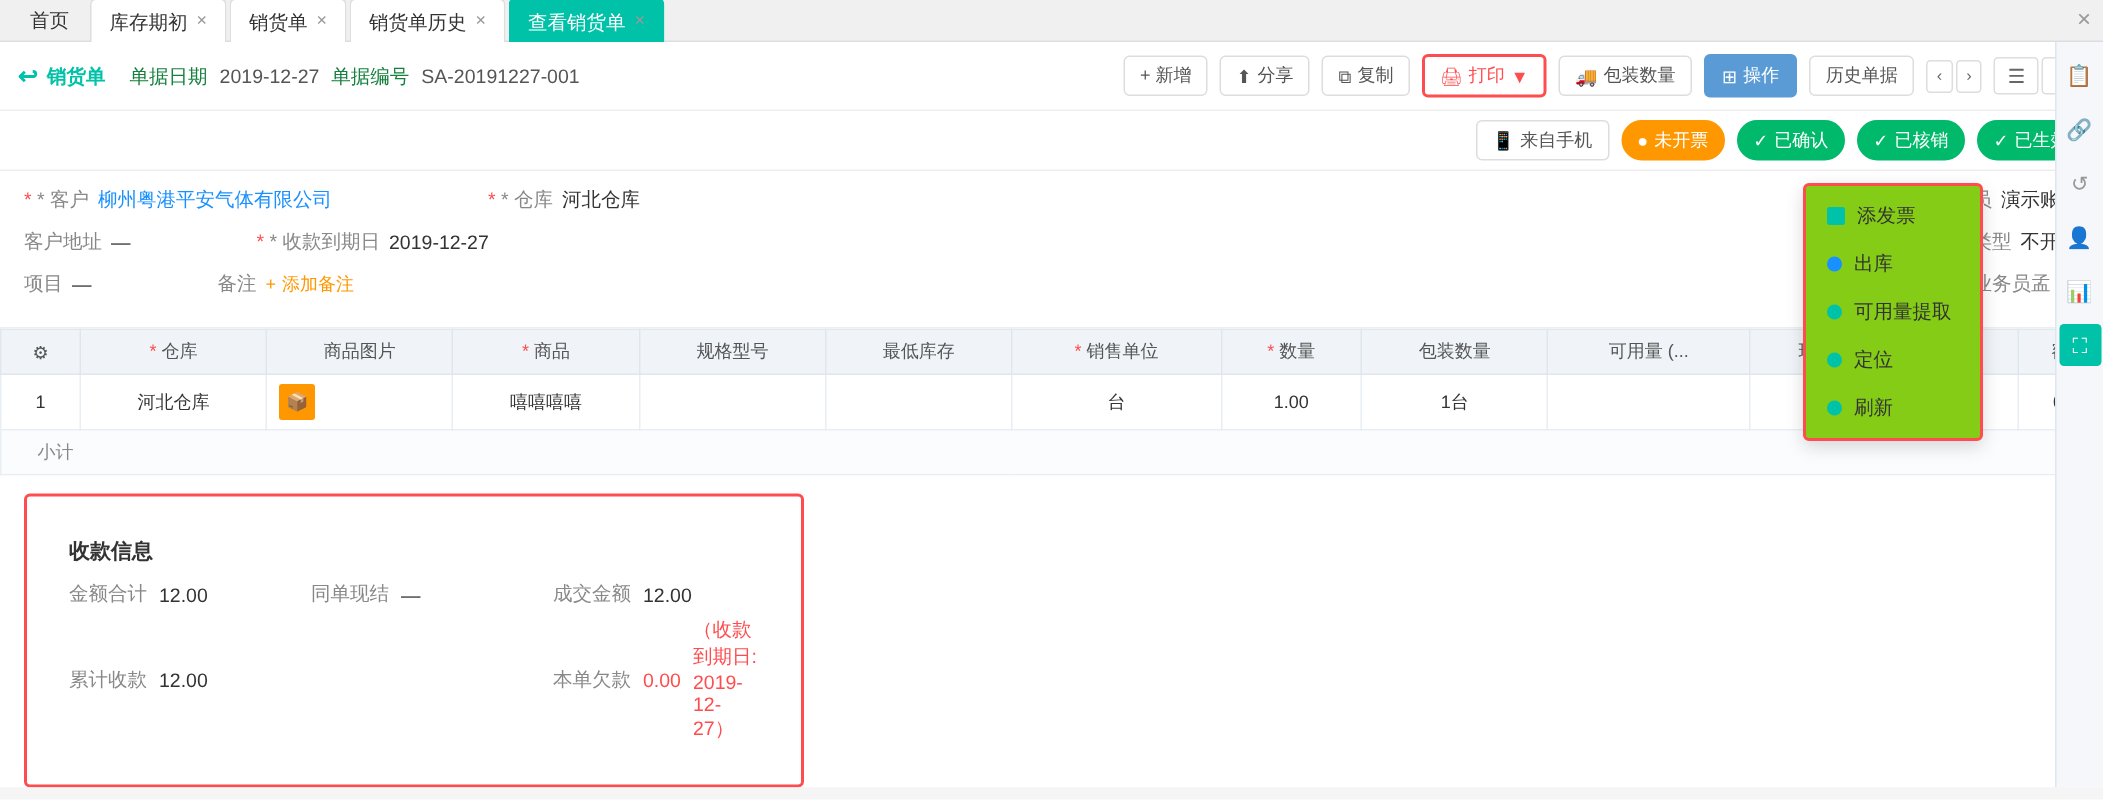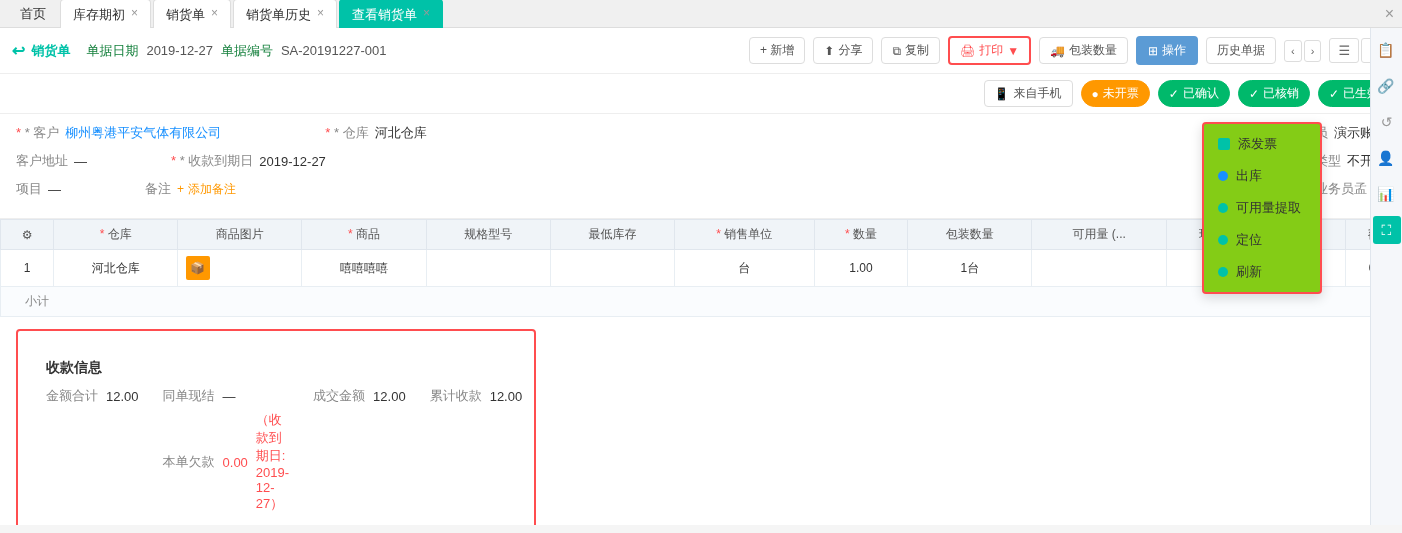--- a/index.html
+++ b/index.html
@@ -82,21 +82,21 @@
     }
     .data-table tr:nth-child(even) td { background: #fafcfe; }
     .subtotal-row td { background: #f5f8fb; color: #888; }
 
     
     .payment-section {
       border: 2px solid #ff4d4f; border-radius: 4px; margin: 12px 16px;
       padding: 28px; background: #fff; max-width: 520px;
     }
     .payment-title { font-weight: bold; margin-bottom: 10px; font-size: 14px; }
-    .payment-grid { display: grid; grid-template-columns: 1fr 1fr 1fr 1fr; gap: 6px 24px; }
+    .payment-grid { display: grid; grid-template-columns: 1fr 1fr 1fr; gap: 6px 24px; }
     .payment-row { display: flex; align-items: center; gap: 8px; }
     .payment-label { color: #888; white-space: nowrap; }
     .payment-value { color: #333; }
     .payment-value.red { color: #ff4d4f; }
 
     
     .right-sidebar {
       position: absolute; right: 0; top: 0; bottom: 0; width: 32px;
       background: #f5f7fa; border-left: 1px solid #e0e6ed;
       display: flex; flex-direction: column; align-items: center; padding: 8px 0; gap: 8px;

